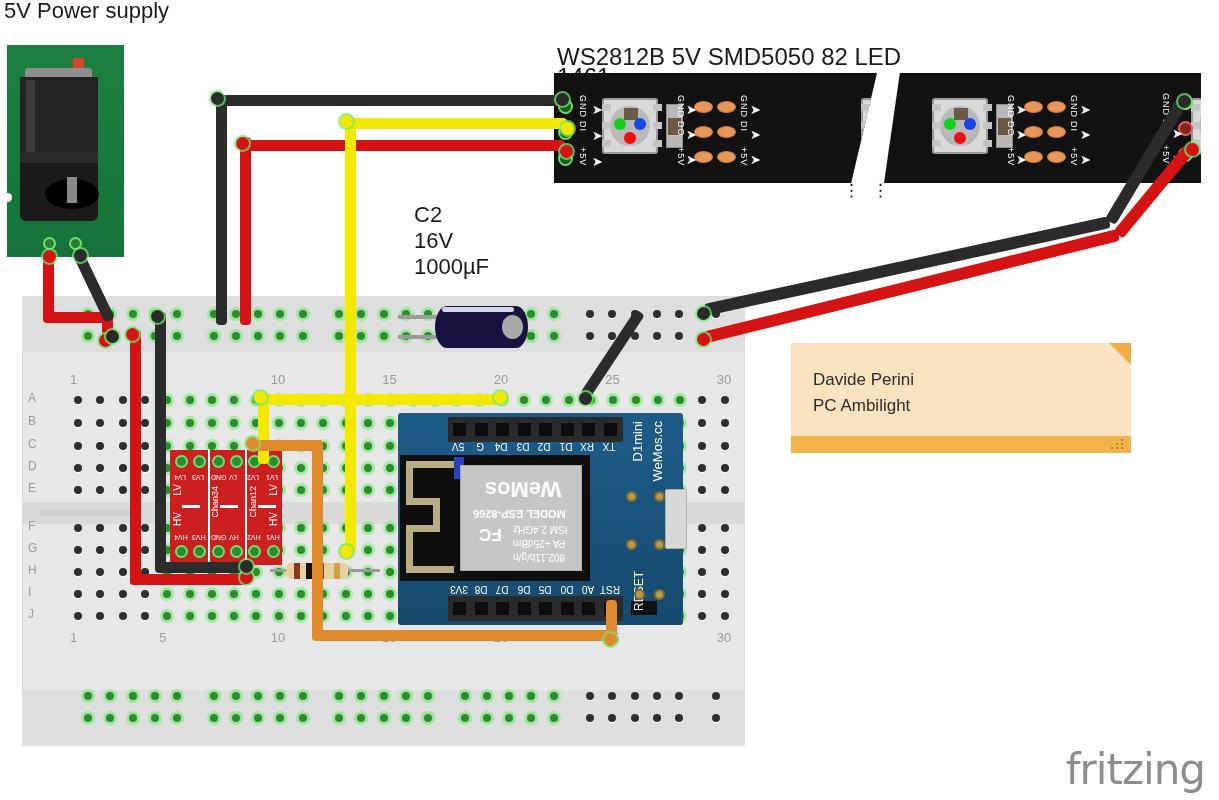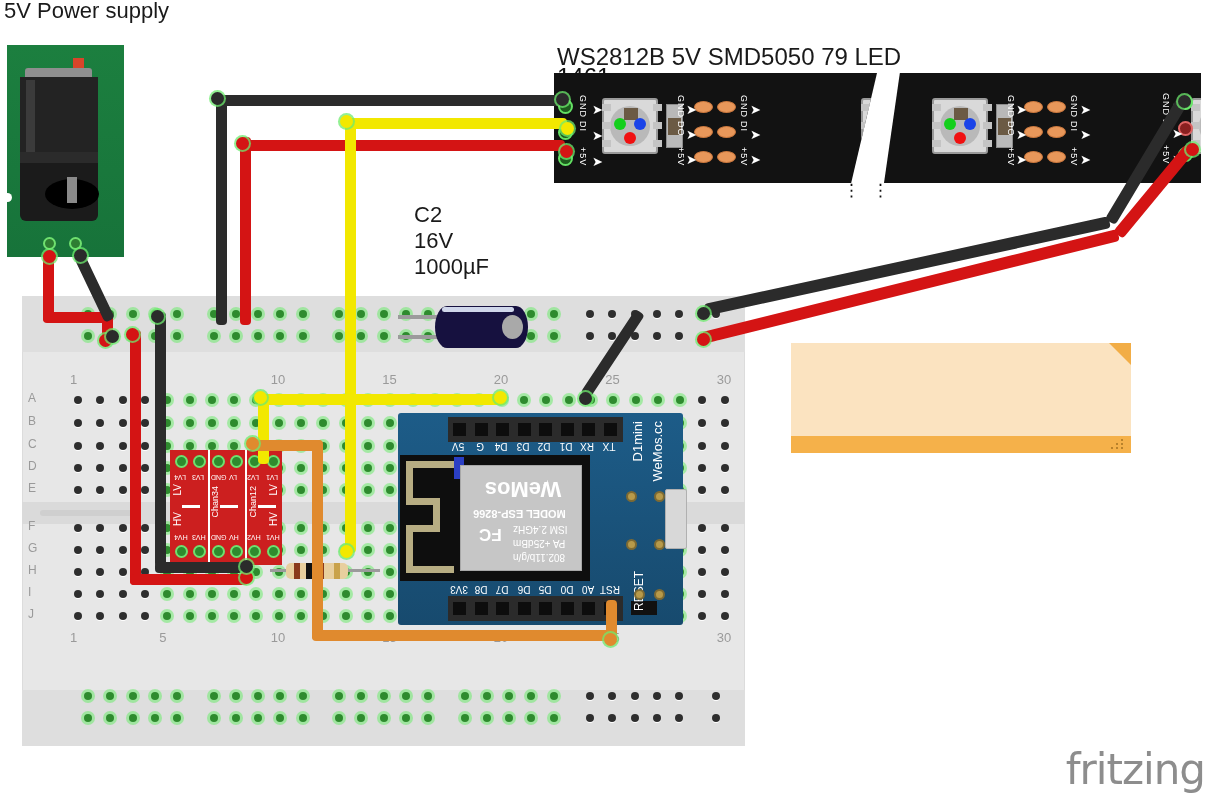--- a/index.html
+++ b/index.html
@@ -137,21 +137,21 @@
   #note .grip i { position:absolute; width:2px; height:2px; background:#b9822b; }
 
   
   #friz { right:14px; bottom:6px; color:#8d8d8d; font-size:42px;
         font-family:"DejaVu Sans", sans-serif; letter-spacing:-1px; }
 </style>
 </head>
 <body>
 
 <div class="abs lbl" id="psu-label">5V Power supply</div>
-<div class="abs lbl" id="strip-label">WS2812B 5V SMD5050 79 LED</div>
+<div class="abs lbl" id="strip-label">WS2812B 5V SMD5050 82 LED</div>
 <div class="abs lbl" id="strip-code">1461</div>
 <div class="abs lbl" id="cap-label">C2
 16V
 1000µF</div>
 <div class="abs lbl" id="res-label">R1
 ±5%
 220Ω</div>
 
 <div class="abs" id="psu">
   <div class="ledmark"></div>
@@ -929,20 +929,22 @@
     <div class="wend" style="left: 604px; top: 633px; background: rgb(224, 138, 46);"></div>
     <div class="wend" style="left: 579px; top: 392px; background: rgb(43, 43, 43);"></div>
     <div class="wend" style="left: 697px; top: 307px; background: rgb(43, 43, 43);"></div>
     <div class="wend" style="left: 697px; top: 333px; background: rgb(212, 20, 20);"></div>
     <div class="wend" style="left: 1178px; top: 95px; background: rgb(43, 43, 43);"></div>
     <div class="wend" style="left: 1186px; top: 143px; background: rgb(212, 20, 20);"></div>
   </div>
 
 <div class="abs" id="note">
   <div class="fold"></div>
+  <div class="txt">Davide Perini
+PC Ambilight</div>
   <div class="bar"></div>
   <div class="grip">
     <i style="left:0;top:8px"></i>
       <i style="left:5px;top:8px"></i>
       <i style="left:10px;top:8px"></i>
     <i style="left:5px;top:4px"></i>
       <i style="left:10px;top:4px"></i>
       <i style="left:10px;top:0"></i>
   </div>
 </div>

